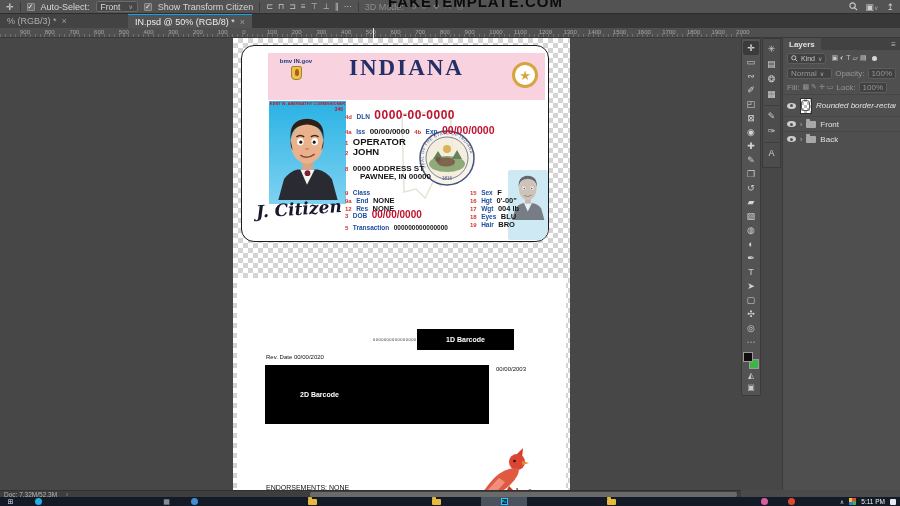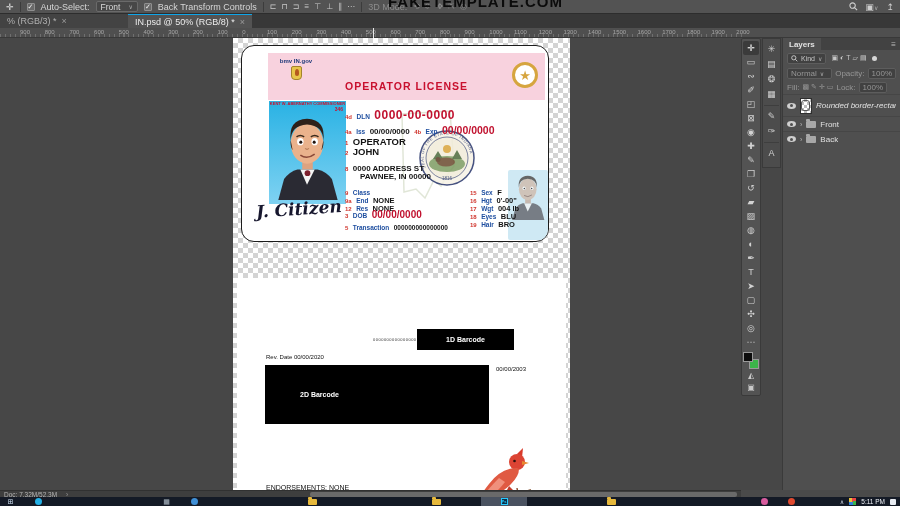--- a/index.html
+++ b/index.html
@@ -153,21 +153,21 @@
 <div id="optionsbar">
   <span class="ob-toolglyph">✛</span>
   <span class="vsep"></span>
   <span class="chk">✓</span>
   <span>Auto-Select:</span>
   <span class="dd">
     <span>Front</span>
     <span class="chev">∨</span>
   </span>
   <span class="chk">✓</span>
-  <span>Back Transform Controls</span>
+  <span>Show Transform Citizen</span>
   <span class="vsep"></span>
   <span class="obicons">
 
   <span class="gi">⊏</span>
       <span class="gi">⊓</span>
       <span class="gi">⊐</span>
       <span class="gi">≡</span>
       <span class="gi">⊤</span>
       <span class="gi">⊥</span>
       <span class="gi">∥</span>
@@ -213,21 +213,21 @@
 
 <div id="canvas">
   <div id="doc">
 
     <div id="card-front">
       <div id="pink-band">
         <div id="bmv-logo">
           <span>bmv IN.gov</span>
           <div id="bmv-shield"></div>
         </div>
-        <div id="card-subtitle">OPERATOR LICENSE</div>
+        <div id="card-title">INDIANA</div>
         <div id="star-circle">
             <span>★</span>
           </div>
       </div>
 
       <svg id="indiana-map" viewBox="0 0 72 98">
         <path d="M10 6 L58 3 L62 58 L56 66 L49 78 L42 72 L33 90 L24 81 L12 84 Z" fill="none" stroke="#a9b88f" stroke-width="1.5"></path>
       </svg>
 
       <div id="photo">

